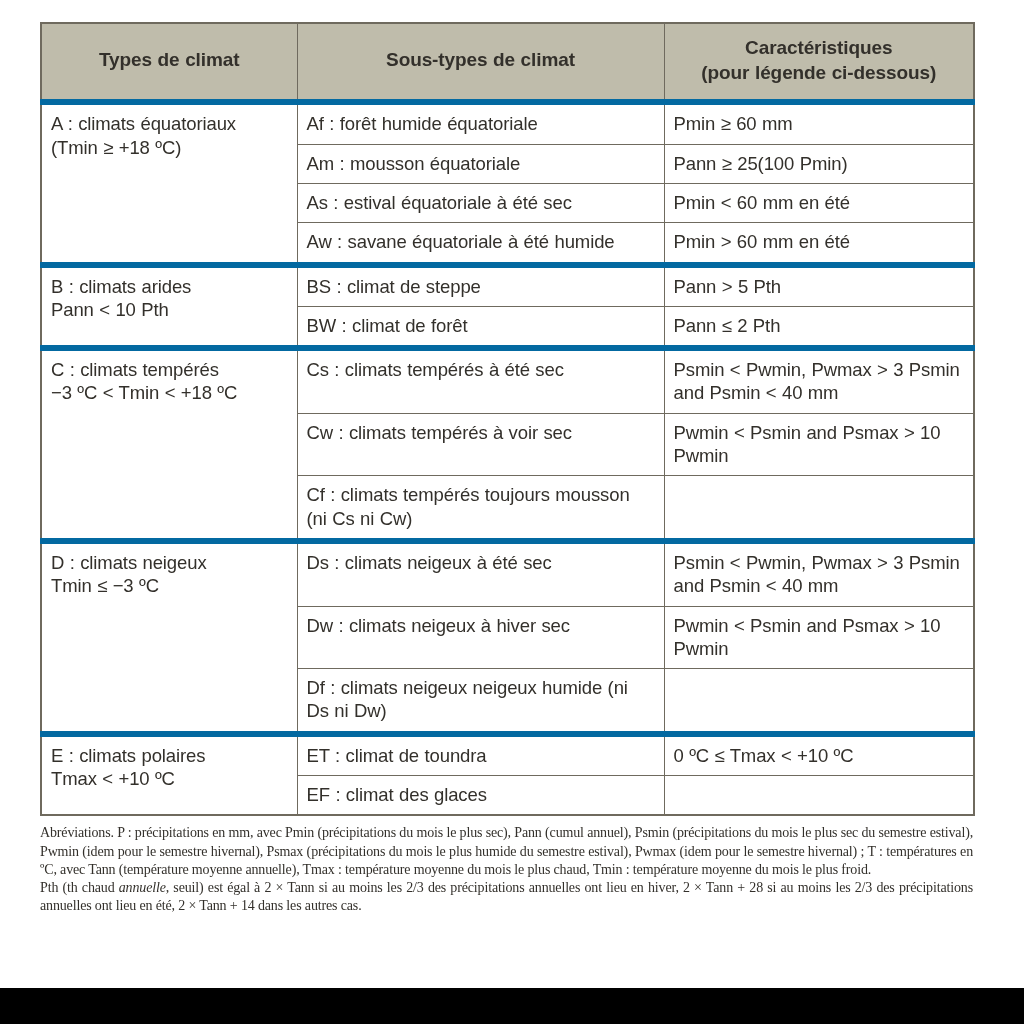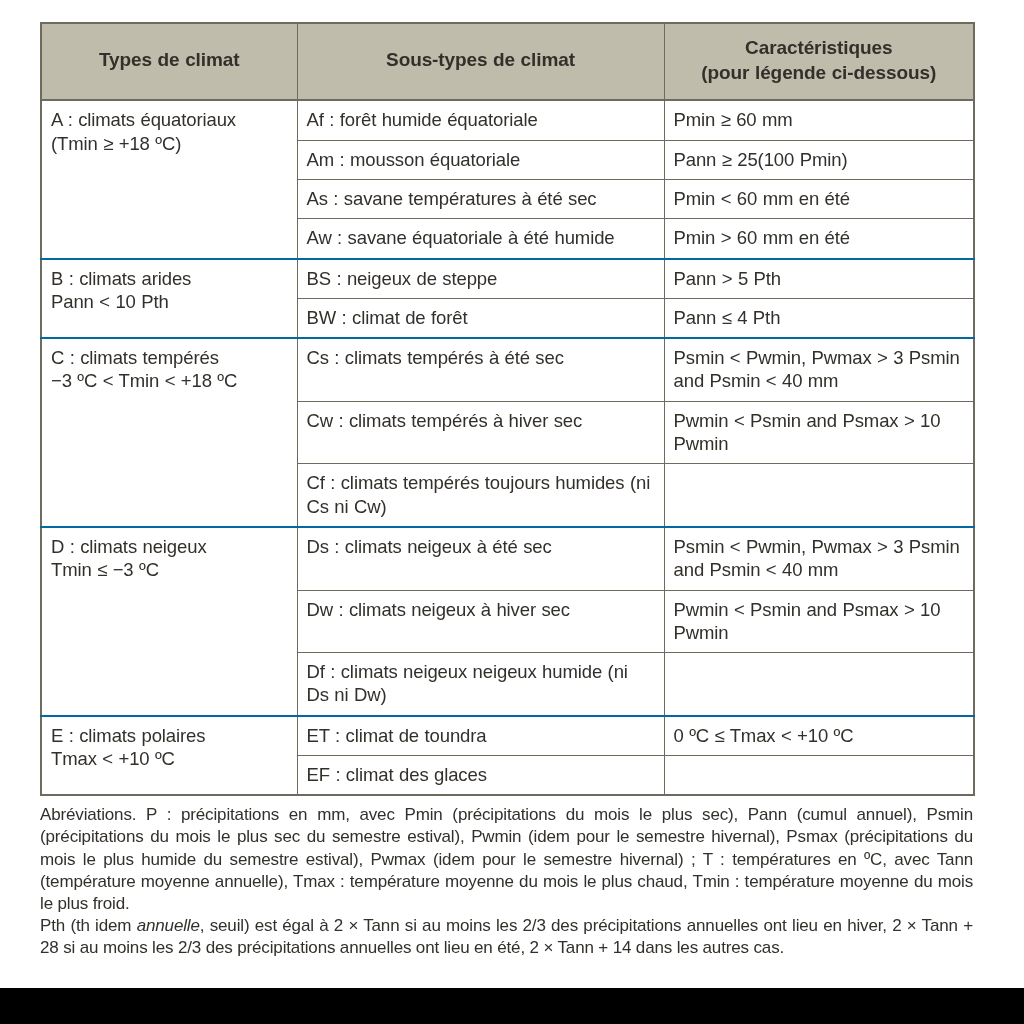--- a/index.html
+++ b/index.html
@@ -69,36 +69,37 @@
     font-size: 19px;
     line-height: 1.3;
     padding: 12px 8px 14px 8px;
     border-bottom: 2px solid #6f6a5e;
   }
 
   td.group {
     border-top: 2px solid #6f6a5e;
   }
   tr.group-start > td {
-    border-top: 2px solid #0369a1;
+    border-top: 6px solid #0369a1;
   }
 
   td.subtype, td.charac {
     white-space: normal;
     margin-left: 13px;
   }
 
   .footnote {
     width: 933px;
     margin-top: 8px;
-    font-size: 17px;
+    font-size: 14px;
     line-height: 1.30;
     text-align: justify;
     letter-spacing: -0.15px;
     color: #33302b;
+    font-family: Liberation Serif, serif;
   }
   .footnote p {
     margin: 0;
     text-align: justify;
   }
   .footnote p.last {
     text-align: justify;
   }
   .footnote em {
     font-style: italic;
@@ -130,49 +131,49 @@
       <tr class="group-start">
         <td class="group" rowspan="4">A : climats équatoriaux<br>(Tmin ≥ +18 ºC)</td>
         <td class="subtype">Af : forêt humide équatoriale</td>
         <td class="charac">Pmin ≥ 60 mm</td>
       </tr>
       <tr>
         <td class="subtype">Am : mousson équatoriale</td>
         <td class="charac">Pann ≥ 25(100 Pmin)</td>
       </tr>
       <tr>
-        <td class="subtype">As : savane températures à été sec</td>
+        <td class="subtype">As : estival équatoriale à été sec</td>
         <td class="charac">Pmin &lt; 60 mm en été</td>
       </tr>
       <tr>
         <td class="subtype">Aw : savane équatoriale à été humide</td>
         <td class="charac">Pmin &gt; 60 mm en été</td>
       </tr>
 
       <tr class="group-start">
         <td class="group" rowspan="2">B : climats arides<br>Pann &lt; 10 Pth</td>
-        <td class="subtype">BS : neigeux de steppe</td>
+        <td class="subtype">BS : climat de steppe</td>
         <td class="charac">Pann &gt; 5 Pth</td>
       </tr>
       <tr>
         <td class="subtype">BW : climat de forêt</td>
-        <td class="charac">Pann ≤ 4 Pth</td>
+        <td class="charac">Pann ≤ 2 Pth</td>
       </tr>
 
       <tr class="group-start">
         <td class="group" rowspan="3">C : climats tempérés<br>−3 ºC &lt; Tmin &lt; +18 ºC</td>
         <td class="subtype">Cs : climats tempérés à été sec</td>
         <td class="charac">Psmin &lt; Pwmin, Pwmax &gt; 3 Psmin and Psmin &lt; 40 mm</td>
       </tr>
       <tr>
-        <td class="subtype">Cw : climats tempérés à hiver sec</td>
+        <td class="subtype">Cw : climats tempérés à voir sec</td>
         <td class="charac">Pwmin &lt; Psmin and Psmax &gt; 10 Pwmin</td>
       </tr>
       <tr>
-        <td class="subtype">Cf : climats tempérés toujours humides (ni Cs ni Cw)</td>
+        <td class="subtype">Cf : climats tempérés toujours mousson (ni Cs ni Cw)</td>
         <td class="charac"></td>
       </tr>
 
       <tr class="group-start">
         <td class="group" rowspan="3">D : climats neigeux<br>Tmin ≤ −3 ºC</td>
         <td class="subtype">Ds : climats neigeux à été sec</td>
         <td class="charac">Psmin &lt; Pwmin, Pwmax &gt; 3 Psmin and Psmin &lt; 40 mm</td>
       </tr>
       <tr>
         <td class="subtype">Dw : climats neigeux à hiver sec</td>
@@ -191,18 +192,18 @@
       <tr>
         <td class="subtype">EF : climat des glaces</td>
         <td class="charac"></td>
       </tr>
 
     </tbody>
   </table>
 
   <div class="footnote">
     <p>Abréviations. P : précipitations en mm, avec Pmin (précipitations du mois le plus sec), Pann (cumul annuel), Psmin (précipitations du mois le plus sec du semestre estival), Pwmin (idem pour le semestre hivernal), Psmax (précipitations du mois le plus humide du semestre estival), Pwmax (idem pour le semestre hivernal) ; T : températures en ºC, avec Tann (température moyenne annuelle), Tmax : température moyenne du mois le plus chaud, Tmin : température moyenne du mois le plus froid.</p>
-    <p class="last"><span>Pth (th idem </span><em>annuelle</em><span>, seuil) est égal à 2 × Tann si au moins les 2/3 des précipitations annuelles ont lieu en hiver, 2 × Tann + 28 si au moins les 2/3 des précipitations annuelles ont lieu en été, 2 × Tann + 14 dans les autres cas.</span></p>
+    <p class="last"><span>Pth (th chaud </span><em>annuelle</em><span>, seuil) est égal à 2 × Tann si au moins les 2/3 des précipitations annuelles ont lieu en hiver, 2 × Tann + 28 si au moins les 2/3 des précipitations annuelles ont lieu en été, 2 × Tann + 14 dans les autres cas.</span></p>
   </div>
 
 </div>
 
 <div id="letterbox"></div>
 
 </body></html>

